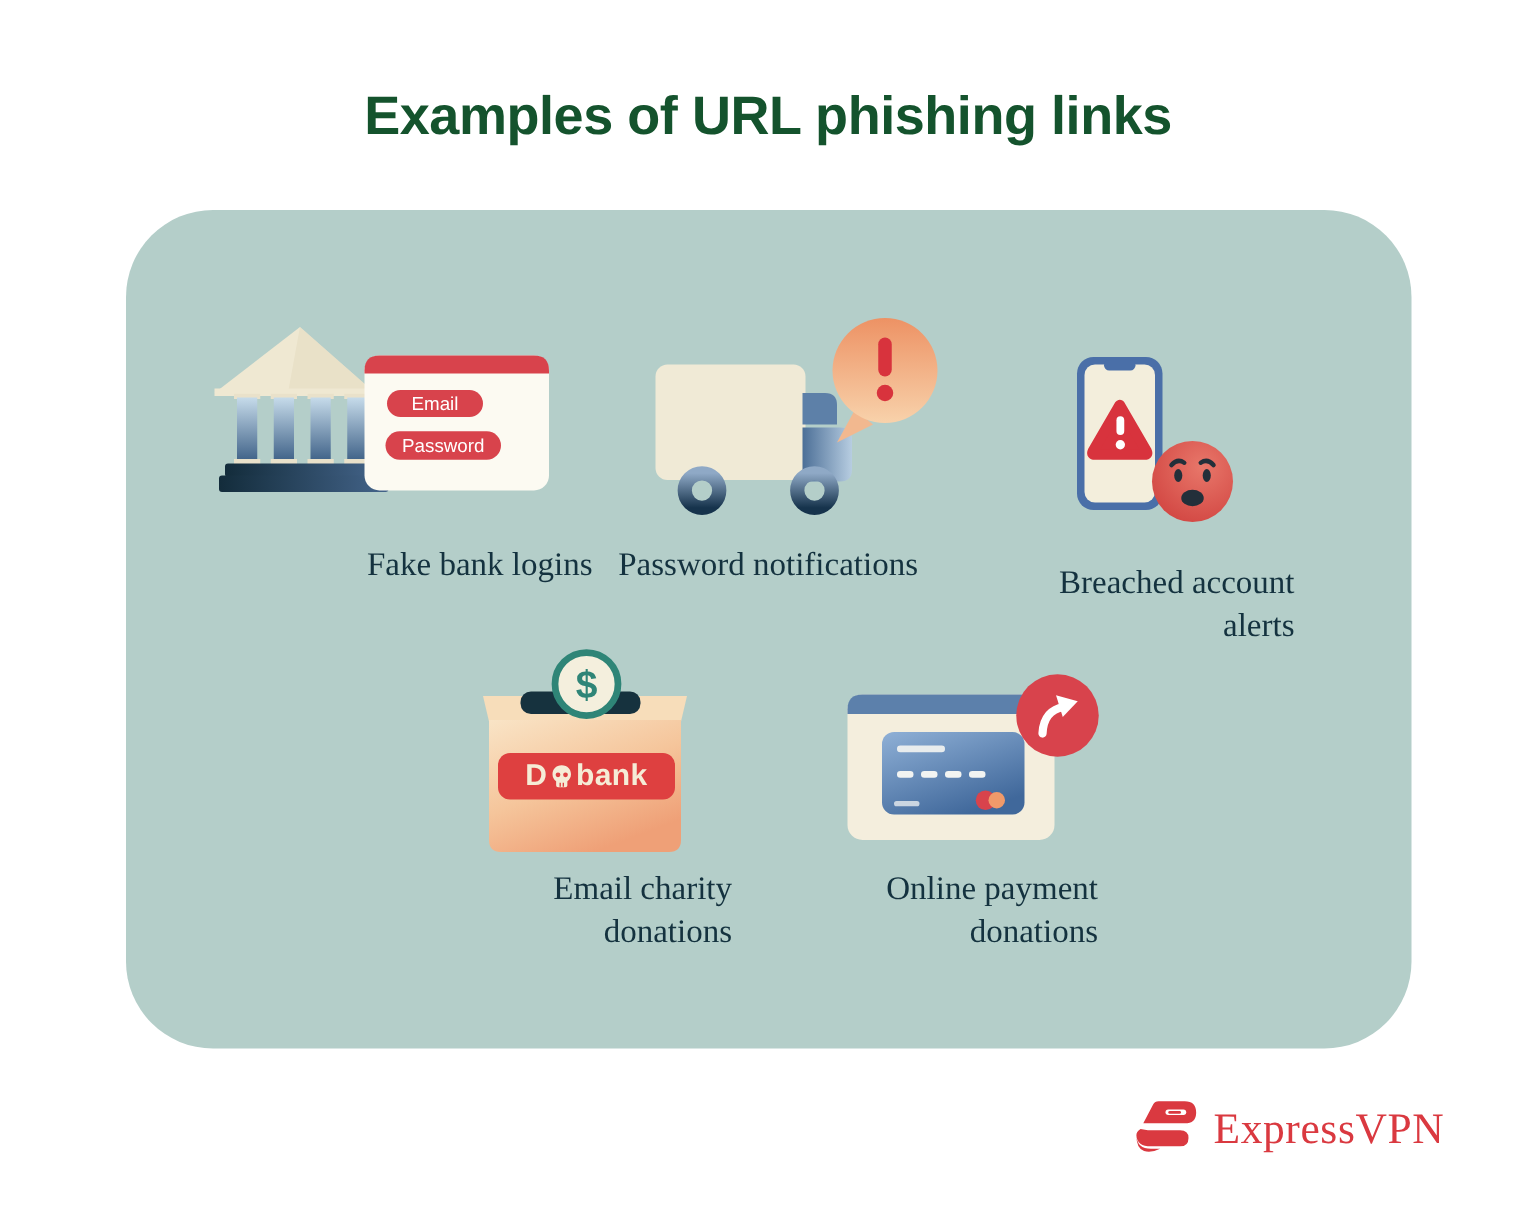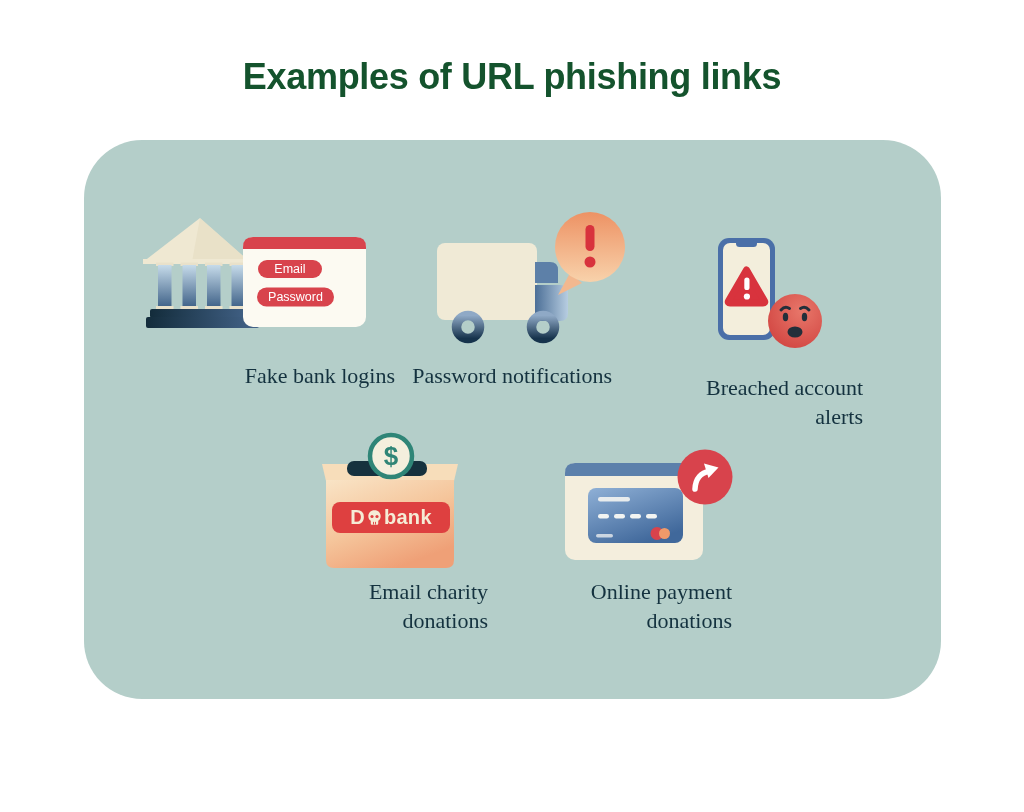--- a/index.html
+++ b/index.html
@@ -193,14 +193,24 @@
       <polygon points="146,18.5 160.5,22.5 150.5,33" fill="#ffffff"></polygon>
     </g>
   </svg>
 
   <div class="label lbl-bank">Fake bank logins</div>
   <div class="label lbl-delivery">Password notifications</div>
   <div class="label lbl-breach">Breached account alerts</div>
   <div class="label lbl-charity">Email charity donations</div>
   <div class="label lbl-payment">Online payment donations</div>
 
+  <div class="footer">
+    <svg width="47" height="44" viewBox="0 0 46 42">
+      <path d="M9 17 L15.5 4.5 Q16.5 2.5 19 2.5 L36 2.5 Q43.5 2.5 43.5 10 Q43.5 17 36 17 Z" fill="#da3940"></path>
+      <rect x="23.5" y="8" width="13.5" height="3.6" rx="1.8" fill="#ffffff"></rect>
+      <rect x="25.3" y="8.9" width="8.3" height="1.9" rx="0.95" fill="#da3940"></rect>
+      <path d="M12 21.5 L33 21.5 Q38.5 21.5 38.5 26.5 Q38.5 32 33 32 L14 32 Q5 32 4.5 25 Q4.3 22.3 7.2 20.6 Z" fill="#da3940"></path>
+      <path d="M4.5 25 Q5 33.5 14 33.5 L20 33.5 Q14 36.5 9.5 35 Q4.5 33.2 4.5 25 Z" fill="#da3940"></path>
+    </svg>
+    <span class="brand-text">ExpressVPN</span>
+  </div>
 
 </div>
 
 </body></html>

